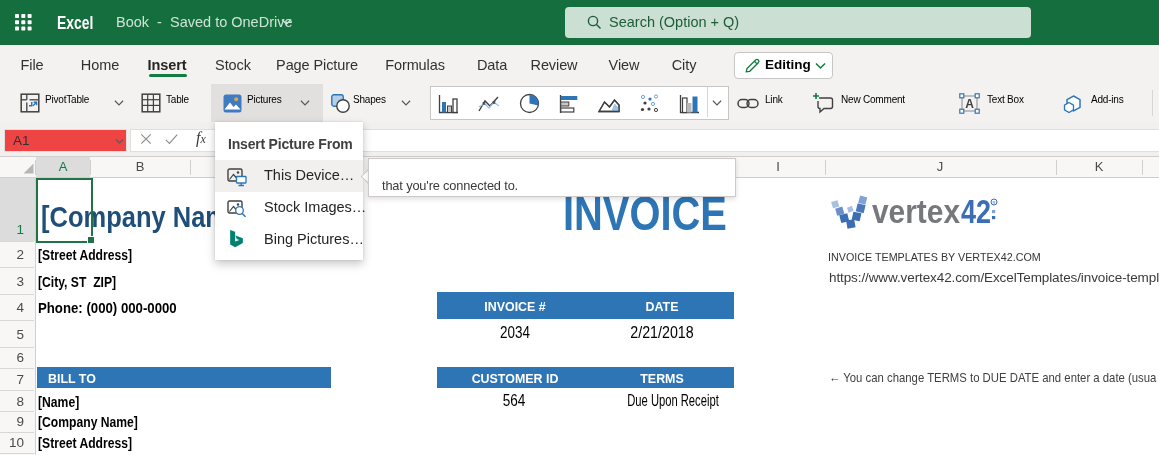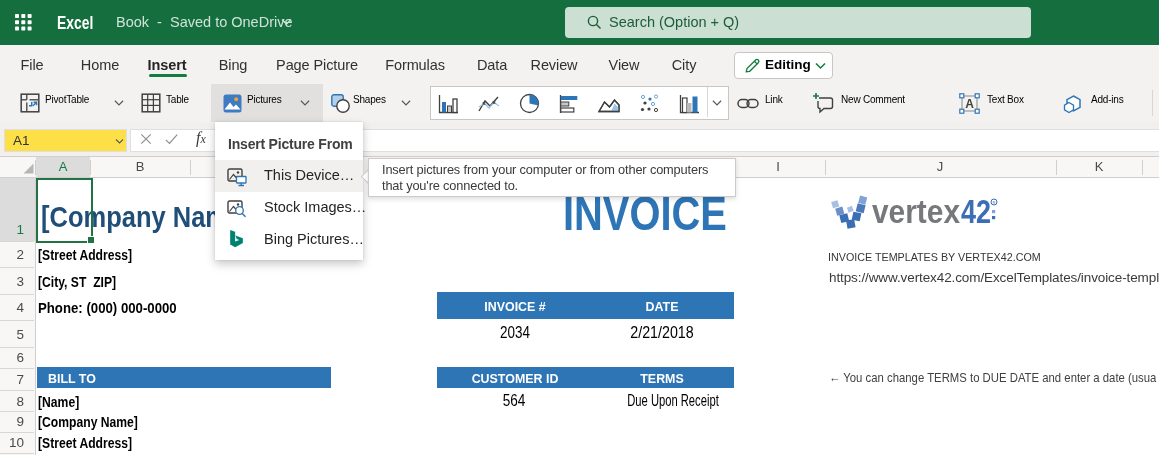--- a/index.html
+++ b/index.html
@@ -20,21 +20,21 @@
   #editbtn{left:734px;top:51.5px;width:97px;height:25px;background:#fff;border:1px solid #c8c6c4;border-radius:4px;}
   #editbtn .t{position:absolute;left:30px;top:4px;color:#000000;font-size:13.5px;font-weight:700;}
   
   #ribbon{left:0;top:84px;width:1159px;height:38px;background:#f3f2f1;border-bottom:1px solid #e1dfdd;}
   .rlab{position:absolute;top:10.5px;font-size:10px;color:#000000;white-space:nowrap;letter-spacing:-0.2px;}
   .chev{position:absolute;top:13px;width:10px;height:10px;}
   #picbtn{left:211px;top:84px;width:112px;height:38px;background:#e2e0de;}
   #chartbox{left:429.5px;top:86px;width:297px;height:32px;background:#fff;border:1px solid #c8c6c4;}
   
   #fbar{left:0;top:122px;width:1159px;height:35px;background:#f1f0ef;}
-  #namebox{left:4px;top:7px;width:121px;height:21px;border:1px solid #e1dfdd;background:#fde047;z-index:2;}
+  #namebox{left:4px;top:7px;width:121px;height:21px;border:1px solid #e1dfdd;background:#ef4444;z-index:2;}
   #namebox span{position:absolute;left:8px;top:3px;font-size:13.5px;color:#323130;}
   
   #sheet{left:0;top:157px;width:1159px;height:298px;background:#fff;}
   #colhdr{left:0;top:0;width:1159px;height:20px;background:#f8f7f6;border-bottom:1px solid #d1cfcd;}
   .ch{position:absolute;top:2px;font-size:13px;color:#4a4a4a;transform:translateX(-50%);}
   .cs{position:absolute;top:3px;width:1px;height:15px;background:#d1cfcd;}
   #rowhdr{left:0;top:21px;width:35px;height:277px;background:#f8f7f6;border-right:1px solid #d1cfcd;}
   .rn{position:absolute;right:11px;font-size:13.5px;color:#4a4a4a;transform:translateY(-50%);}
   .rs{position:absolute;left:0;width:34px;height:1px;background:#d9d7d5;}
   
@@ -75,21 +75,21 @@
   </div>
 <svg class="ab" style="left:586px;top:14px" width="17" height="17" viewBox="0 0 17 17">
     <circle cx="7" cy="7" r="4.6" fill="none" stroke="#1c5c38" stroke-width="1.4"></circle>
     <line x1="10.5" y1="10.5" x2="14.5" y2="14.5" stroke="#1c5c38" stroke-width="1.4"></line>
   </svg>
 
 <div class="ab" id="menubar"></div>
 <span class="tab" style="left:32px">File</span>
 <span class="tab" style="left:100px">Home</span>
 <span class="tab" style="left:167px;font-weight:700;color:#252423">Insert</span>
-<span class="tab" style="left:233px">Bing</span>
+<span class="tab" style="left:233px">Stock</span>
 <span class="tab" style="left:317px">Page Picture</span>
 <span class="tab" style="left:415px">Formulas</span>
 <span class="tab" style="left:492px">Data</span>
 <span class="tab" style="left:554px">Review</span>
 <span class="tab" style="left:624px">View</span>
 <span class="tab" style="left:684px">City</span>
 <div class="ab" id="ins-ul"></div>
 <div class="ab" id="editbtn">
   <svg style="position:absolute;left:9px;top:4px" width="17" height="17" viewBox="0 0 17 17">
       <path d="M2.2 14.8 L3 11.6 L11.6 3 a1.9 1.9 0 0 1 2.7 2.7 L5.7 14.3 L2.2 14.8 Z" fill="none" stroke="#0f7c3f" stroke-width="1.3"></path>
@@ -358,15 +358,14 @@
   </svg>
   <div style="position:absolute;left:49px;top:77px;font-size:14.5px;color:#252423;white-space:nowrap">Stock Images…</div>
   <svg style="position:absolute;left:14px;top:108px" width="15" height="19" viewBox="0 0 14 18">
     <path d="M1 0 L5.7 1.65 L5.7 11 L9.7 9.45 L7.2 8.5 L5.9 5.2 L13 7.75 L13 12.3 L5.8 16.4 L1 13.7 Z" fill="#008272"></path>
   </svg>
   <div style="position:absolute;left:49px;top:109px;font-size:14.5px;color:#252423;white-space:nowrap">Bing Pictures…</div>
 </div>
 
 <div class="ab" id="beak"></div>
 <div class="ab" id="tip">
-  <div class="l" style="top:3px">Insert pictures from your computer or from other computers</div>
   <div class="l" style="top:19px">that you're connected to.</div>
 </div>
 
 </body></html>

